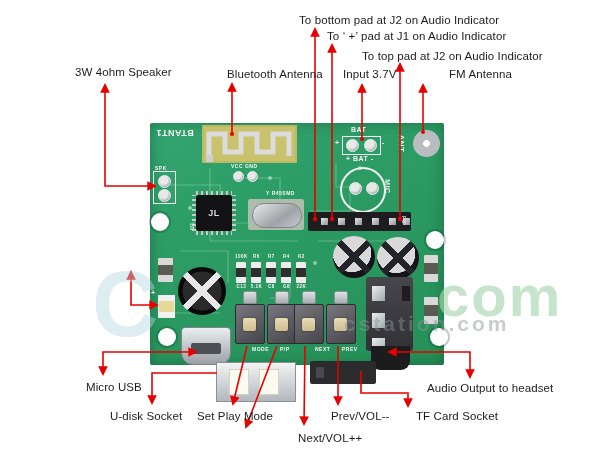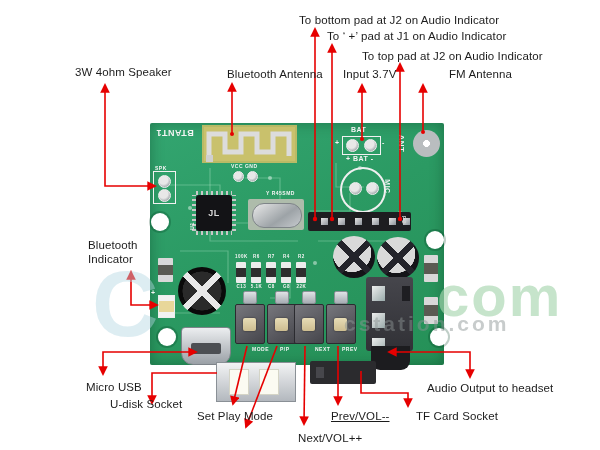--- a/index.html
+++ b/index.html
@@ -255,25 +255,21 @@
     </g>
   </svg>
 
   <div class="lbl" style="left:299px;top:14px;">To bottom pad at J2 on Audio Indicator</div>
   <div class="lbl" style="left:327px;top:30px;">To ‘ +’ pad at J1 on Audio Indicator</div>
   <div class="lbl" style="left:362px;top:50px;">To top pad at J2 on Audio Indicator</div>
   <div class="lbl" style="left:75px;top:66px;">3W 4ohm Speaker</div>
   <div class="lbl" style="left:227px;top:68px;">Bluetooth Antenna</div>
   <div class="lbl" style="left:343px;top:68px;">Input 3.7V</div>
   <div class="lbl" style="left:415px;top:68px;padding-left:34px;">FM Antenna</div>
-  <div class="lbl" style="left:88px;top:238px;line-height:14px;">
-    <div>Bluetooth</div>
-    <div>Indicator</div>
-  </div>
   <div class="lbl" style="left:86px;top:381px;">Micro USB</div>
   <div class="lbl" style="left:417px;top:382px;margin-left:10px;">Audio Output to headset</div>
-  <div class="lbl" style="left:110px;top:398px;text-align:right;">U-disk Socket</div>
+  <div class="lbl" style="left:110px;top:410px;text-align:right;">U-disk Socket</div>
   <div class="lbl" style="left:197px;top:410px;">Set Play Mode</div>
-  <div class="lbl" style="left:331px;top:410px;text-decoration:underline;">Prev/VOL--</div>
+  <div class="lbl" style="left:331px;top:410px;">Prev/VOL--</div>
   <div class="lbl" style="left:416px;top:410px;">TF Card Socket</div>
   <div class="lbl" style="left:298px;top:432px;">Next/VOL++</div>
 
 </div>
 
 </body></html>

